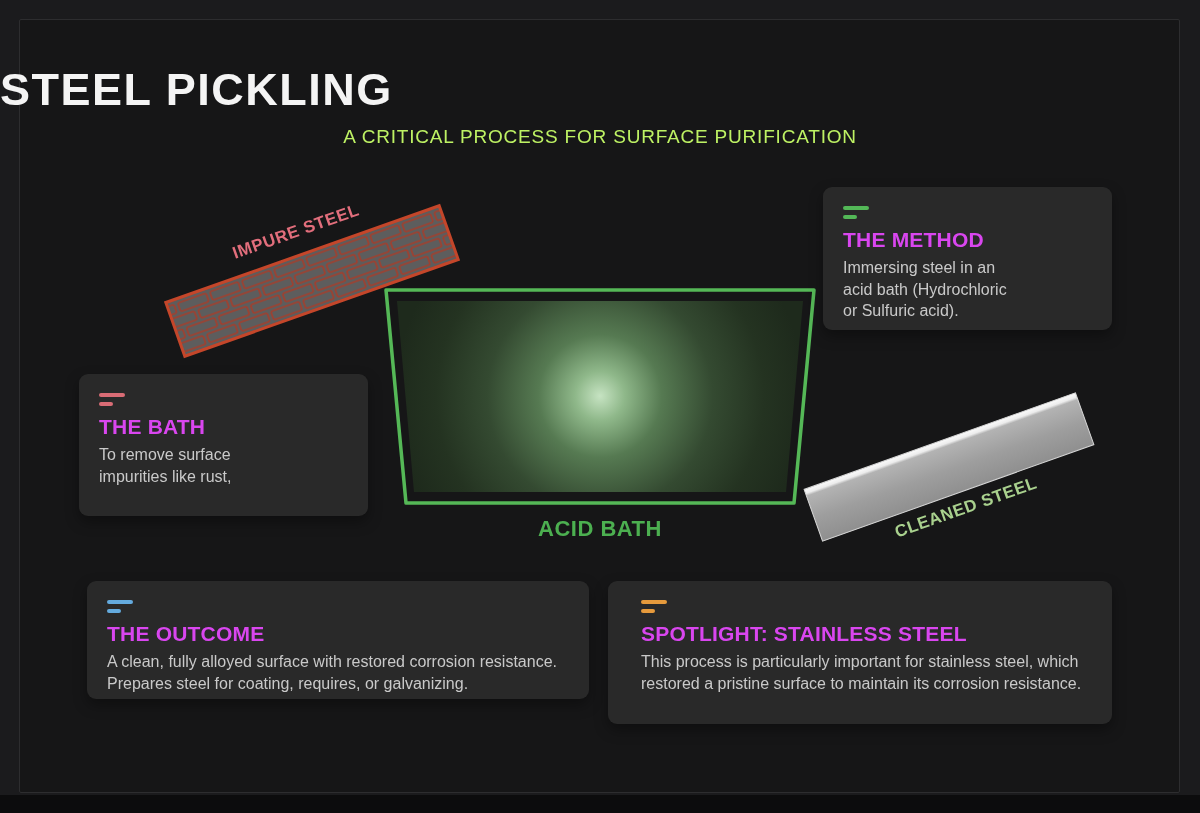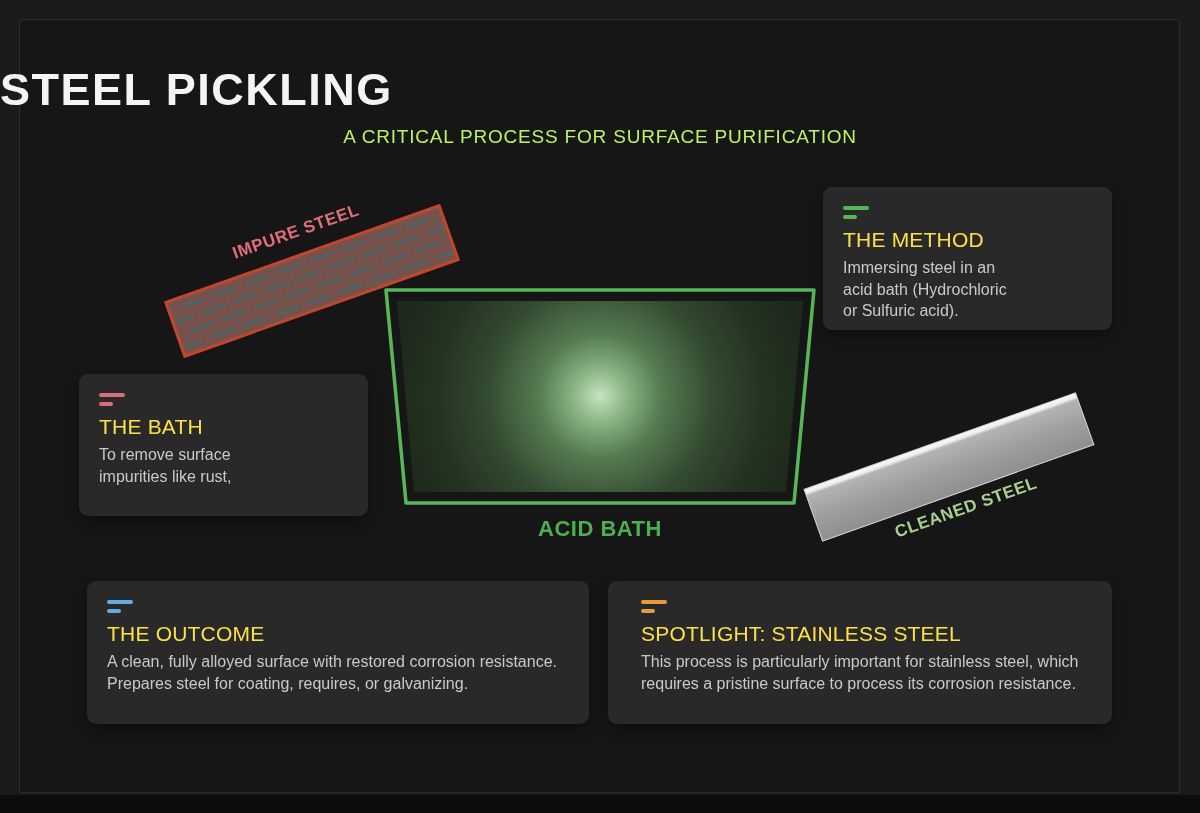--- a/index.html
+++ b/index.html
@@ -32,30 +32,30 @@
     position:absolute;z-index:2;left:490px;top:516px;width:220px;text-align:center;
     color:#4caf50;font-size:22px;font-weight:700;letter-spacing:.5px;
   }
   .card{
     position:absolute;z-index:3;box-sizing:border-box;
     background:#292929;border-radius:9px;padding:17px 20px 14px 20px;
     box-shadow:0 6px 14px rgba(0,0,0,.35);
   }
   .card--method{left:823px;top:187px;width:289px;height:143px;}
   .card--goal{left:79px;top:374px;width:289px;height:142px;}
-  .card--outcome{left:87px;top:581px;width:502px;height:143px;}
+  .card--outcome{left:87px;top:581px;width:502px;height:118px;}
   .card--spotlight{left:608px;top:581px;width:504px;height:143px;padding-left:33px;}
   .accent-icon{margin:2px 0 9px 0;}
   .accent-icon .l1{display:block;width:26px;height:4px;border-radius:2px;margin-bottom:5px;}
   .accent-icon .l2{display:block;width:14px;height:4px;border-radius:2px;}
   .card--method  .accent-icon span{background:#53b857;}
   .card--goal    .accent-icon span{background:#d96c75;}
   .card--outcome .accent-icon span{background:#64aadd;}
   .card--spotlight .accent-icon span{background:#e69a3c;}
-  .card-title{margin:0 0 5px 0;font-size:21px;font-weight:400;color:#fde047;letter-spacing:.2px;}
+  .card-title{margin:0 0 5px 0;font-size:21px;font-weight:700;color:#d946ef;letter-spacing:.2px;}
   .card-line{font-size:16px;line-height:21.5px;color:#c9c9c9;}
 </style>
 </head>
 <body>
 
 <div class="stage">
   <div class="bottom-strip"></div>
   <div class="panel"></div>
 
   <h1 class="title">STEEL PICKLING</h1>
@@ -137,15 +137,15 @@
     <div class="card-line">Prepares steel for coating, requires, or galvanizing.</div>
   </section>
 
   <section class="card card--spotlight">
     <div class="accent-icon">
       <span class="l1"></span>
         <span class="l2"></span>
     </div>
     <h2 class="card-title">SPOTLIGHT: STAINLESS STEEL</h2>
     <div class="card-line">This process is particularly important for stainless steel, which</div>
-    <div class="card-line">requires a pristine surface to process its corrosion resistance.</div>
+    <div class="card-line">restored a pristine surface to maintain its corrosion resistance.</div>
   </section>
 </div>
 
 </body></html>

